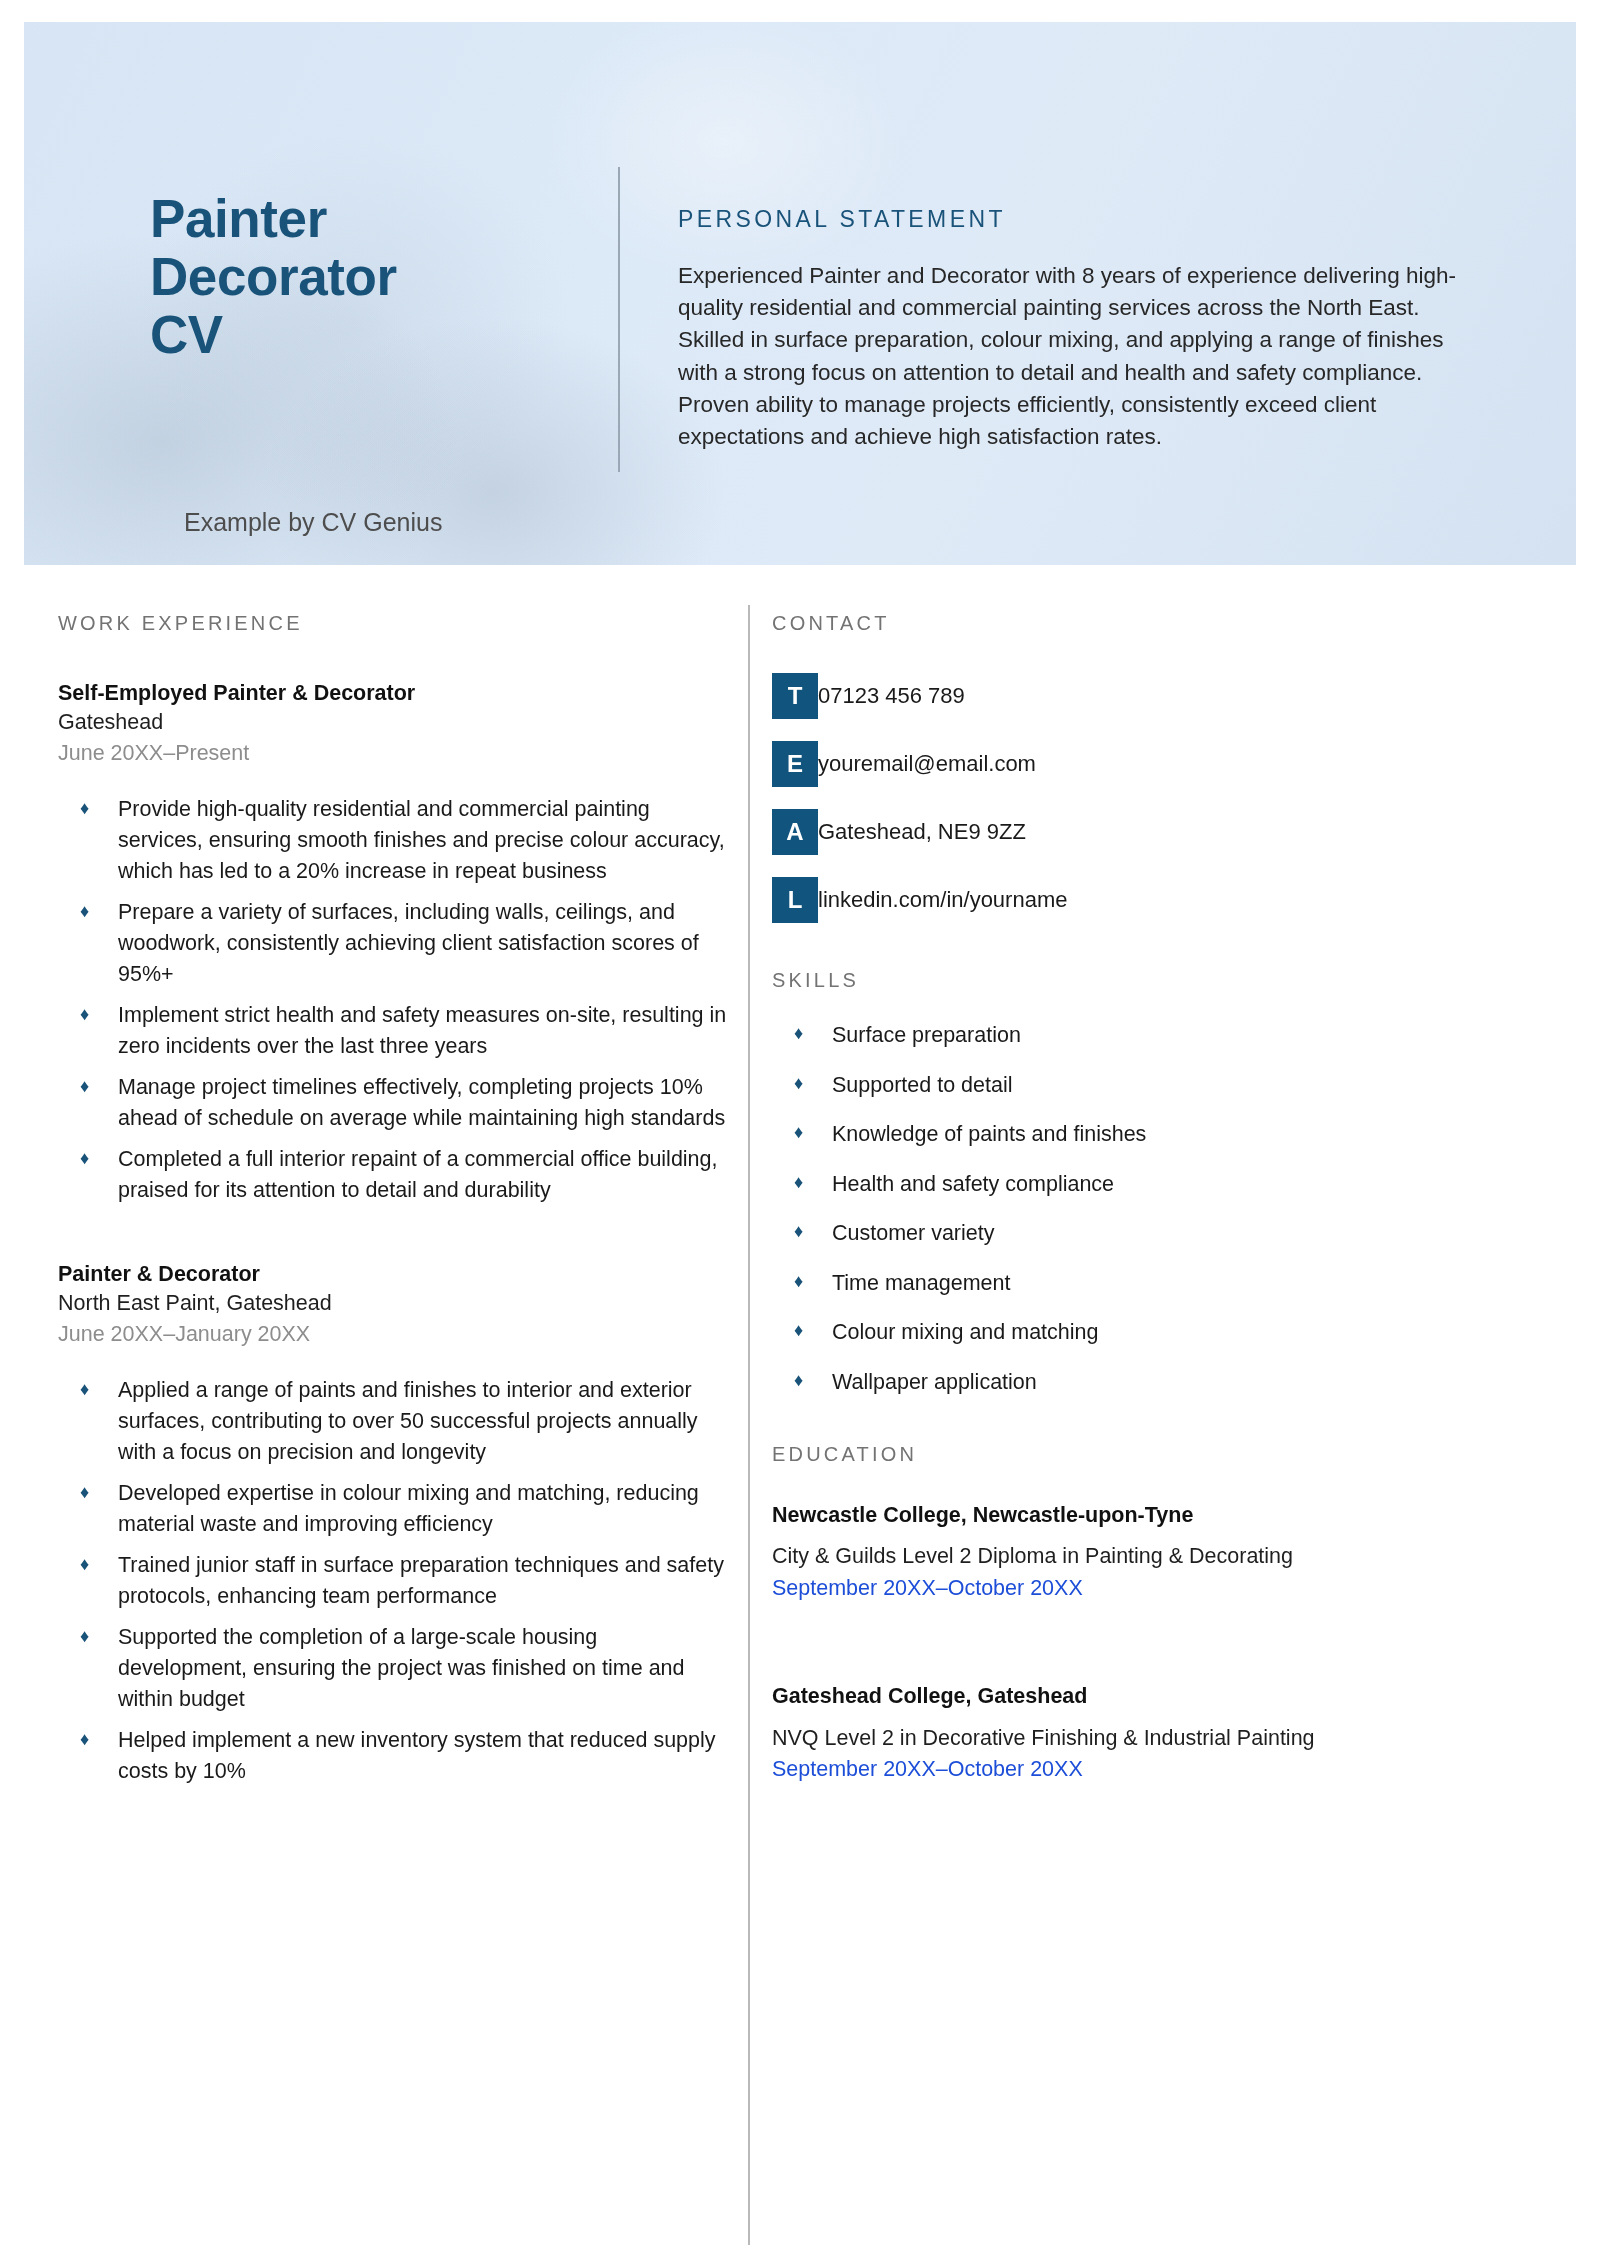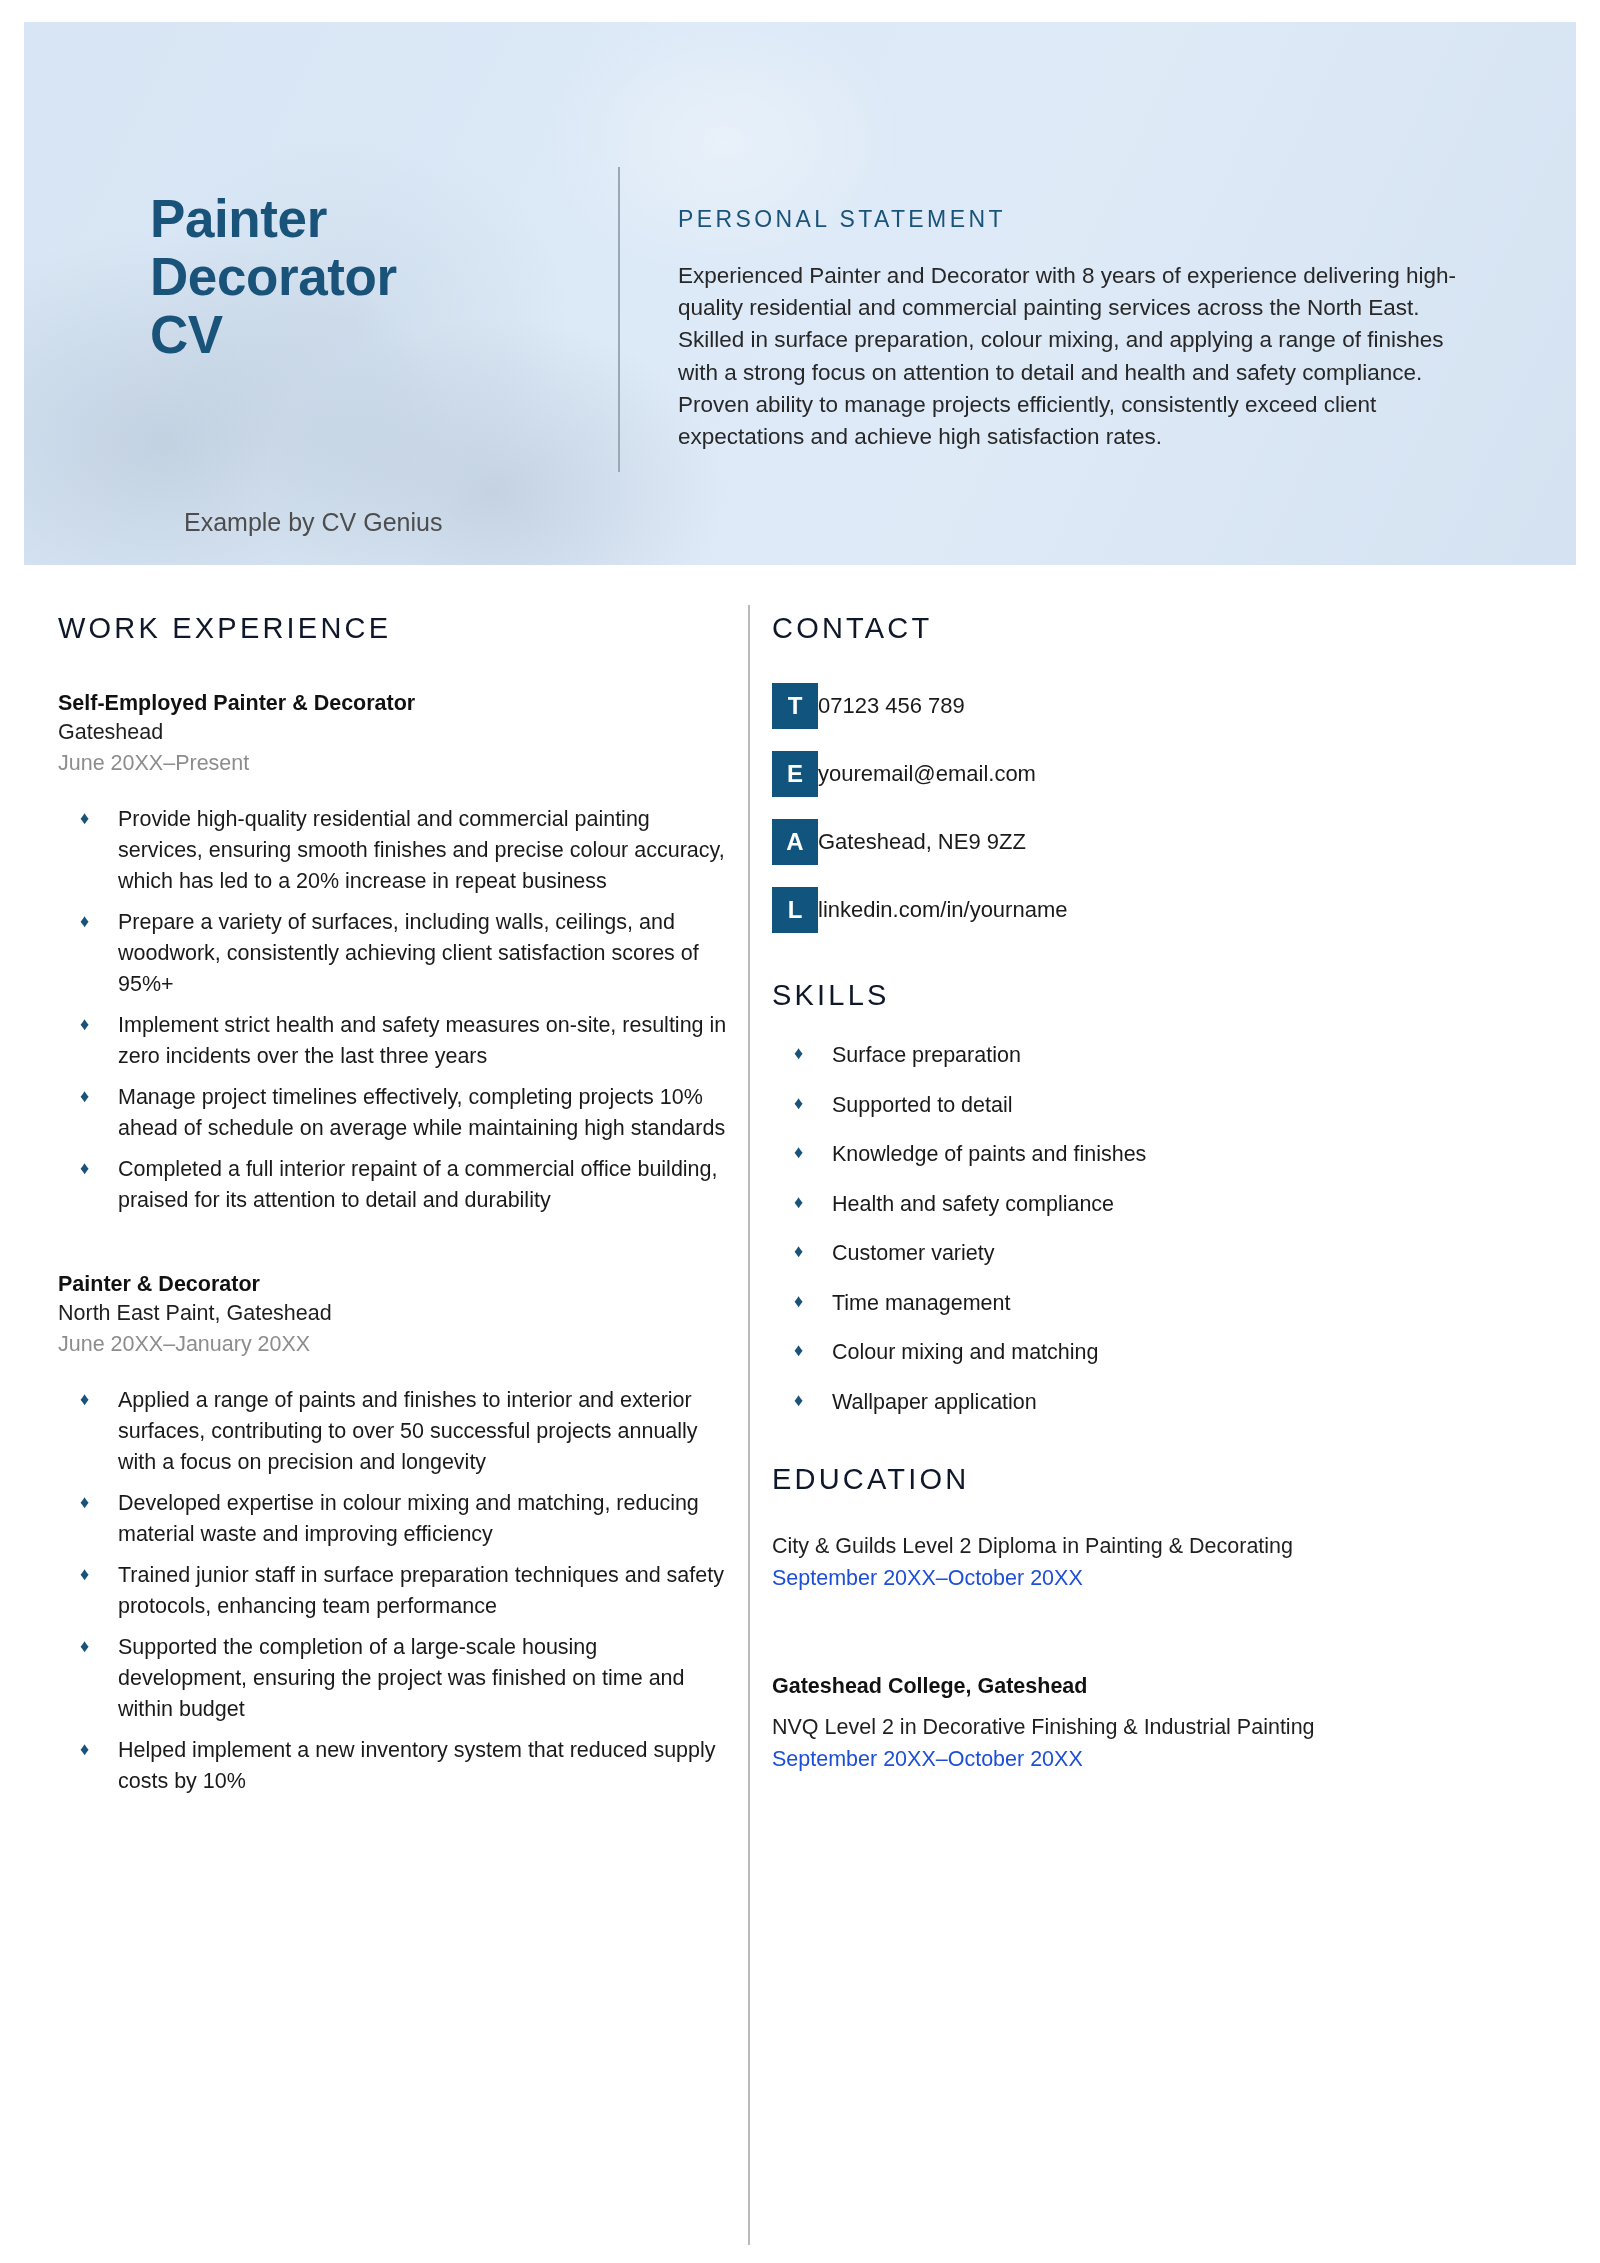--- a/index.html
+++ b/index.html
@@ -52,21 +52,21 @@
   
   .col-left{position:absolute;left:58px;top:612px;width:672px;}
   .col-right{position:absolute;left:772px;top:612px;width:660px;}
 
   .vrule{
     position:absolute;left:748px;top:605px;width:2px;height:1640px;
     background:#b9b9b9;
   }
 
   .sec-heading{
-    font-size:29px;letter-spacing:3.2px;color:#0f172a;
+    font-size:20px;letter-spacing:3.2px;color:#737373;
     font-weight:normal;
   }
 
   
   .job{margin-top:0;}
   .job-title{font-size:21.5px;font-weight:bold;color:#111;line-height:1.32;}
   .job-org{font-size:21.5px;color:#1f1f1f;line-height:1.42;}
   .job-dates{font-size:21.5px;color:#8d8d8d;line-height:1.42;}
 
   ul.bullets{list-style:none;margin:0;padding:0;}
@@ -270,20 +270,21 @@
           <span class="dia">♦</span>
           <span>Wallpaper application</span>
         </li>
       </ul>
     </div>
 
     <div class="edu-wrap">
       <div class="sec-heading">EDUCATION</div>
 
       <div class="edu-entry">
+        <div class="edu-school">Newcastle College, Newcastle-upon-Tyne</div>
         <div class="edu-degree">City &amp; Guilds Level 2 Diploma in Painting &amp; Decorating</div>
         <div class="edu-dates">September 20XX–October 20XX</div>
       </div>
 
       <div class="gap-lg"></div>
 
       <div class="edu-entry">
         <div class="edu-school">Gateshead College, Gateshead</div>
         <div class="edu-degree">NVQ Level 2 in Decorative Finishing &amp; Industrial Painting</div>
         <div class="edu-dates">September 20XX–October 20XX</div>

